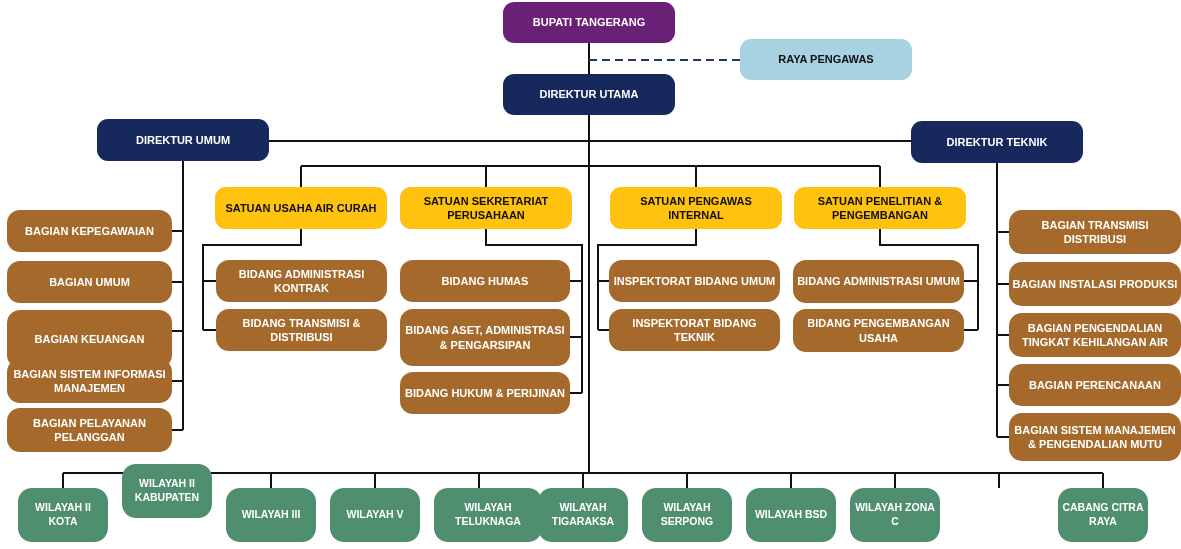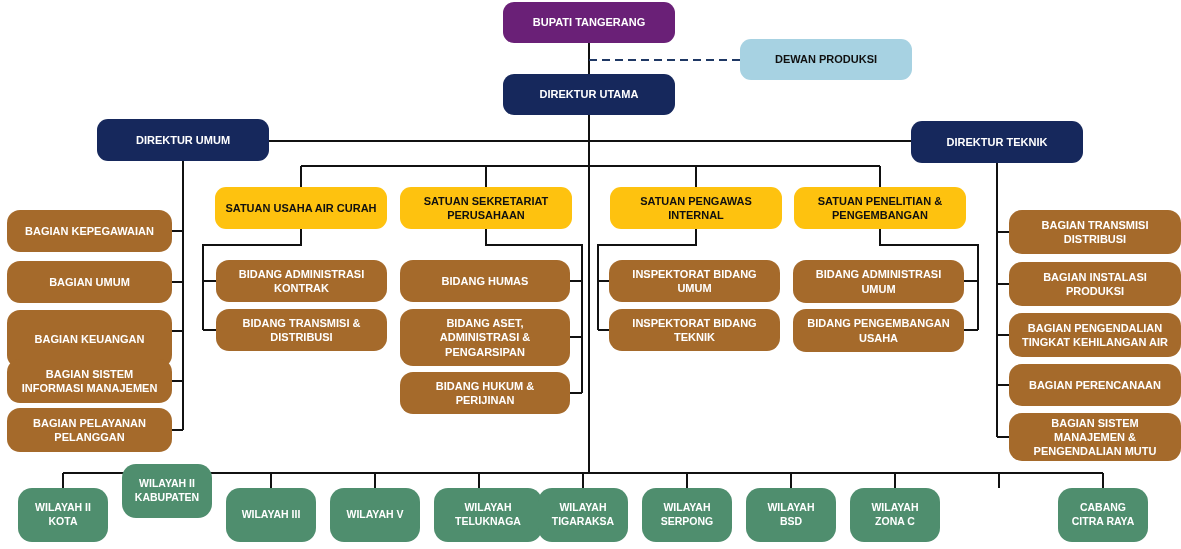--- a/index.html
+++ b/index.html
@@ -6,21 +6,21 @@
   .canvas{
     position:relative;width:1181px;height:549px;background:#fff;overflow:hidden;
     font-family:"Liberation Sans",sans-serif;
   }
   svg.connectors{position:absolute;left:0;top:0;pointer-events:none;}
   svg.connectors .solid{stroke:var(--c-line,#111);stroke-width:2;fill:none;}
   svg.connectors .dashed{stroke:var(--c-dash,#1f3864);stroke-width:2;fill:none;stroke-dasharray:8 5;}
   .node{
     position:absolute;display:flex;align-items:center;justify-content:center;
     text-align:center;font-weight:bold;font-size:11px;line-height:1.3;
-    color:#fff;border-radius:11px;padding:2px 9px;box-sizing:border-box;
+    color:#fff;border-radius:11px;padding:2px 2px;box-sizing:border-box;
   }
   .purple{background:var(--c-purple,#6a2077);}
   .navy{background:var(--c-navy,#16285c);}
   .lightblue{background:var(--c-lightblue,#a7d2e2);color:#101010;}
   .yellow{background:var(--c-yellow,#fec20f);color:#101010;}
   .brown{background:var(--c-brown,#a56a2b);border-radius:13px;}
   .green{background:var(--c-green,#4f8e6e);border-radius:14px;font-size:10.5px;}
 </style>
 </head>
 <body>
@@ -47,21 +47,21 @@
     <path class="solid" d="M486,229 V245 H582 V393 M570,281 H582 M570,337 H582 M570,393 H582"></path>
 
     <path class="solid" d="M696,229 V245 H598 V330 M598,281 H609 M598,330 H609"></path>
 
     <path class="solid" d="M880,229 V245 H978 V330 M964,281 H978 M964,330 H978"></path>
 
     <path class="solid" d="M63,473 H1103 M63,473 V488 M167,473 V488 M271,473 V488 M375,473 V488 M479,473 V488 M583,473 V488 M687,473 V488 M791,473 V488 M895,473 V488 M999,473 V488 M1103,473 V488"></path>
   </svg>
 
   <div class="node purple" style="left:503px;top:2px;width:172px;height:41px">BUPATI TANGERANG</div>
-  <div class="node lightblue" style="left:740px;top:39px;width:172px;height:41px">DEWAN PRODUKSI</div>
+  <div class="node lightblue" style="left:740px;top:39px;width:172px;height:41px">RAYA PENGAWAS</div>
   <div class="node navy" style="left:503px;top:74px;width:172px;height:41px">DIREKTUR UTAMA</div>
   <div class="node navy" style="left:97px;top:119px;width:172px;height:42px">DIREKTUR UMUM</div>
   <div class="node navy" style="left:911px;top:121px;width:172px;height:42px">DIREKTUR TEKNIK</div>
 
   <div class="node yellow" style="left:215px;top:187px;width:172px;height:42px">SATUAN USAHA AIR CURAH</div>
   <div class="node yellow" style="left:400px;top:187px;width:172px;height:42px">SATUAN SEKRETARIAT PERUSAHAAN</div>
   <div class="node yellow" style="left:610px;top:187px;width:172px;height:42px">SATUAN PENGAWAS INTERNAL</div>
   <div class="node yellow" style="left:794px;top:187px;width:172px;height:42px">SATUAN PENELITIAN &amp; PENGEMBANGAN</div>
 
   <div class="node brown" style="left:7px;top:210px;width:165px;height:42px">BAGIAN KEPEGAWAIAN</div>

